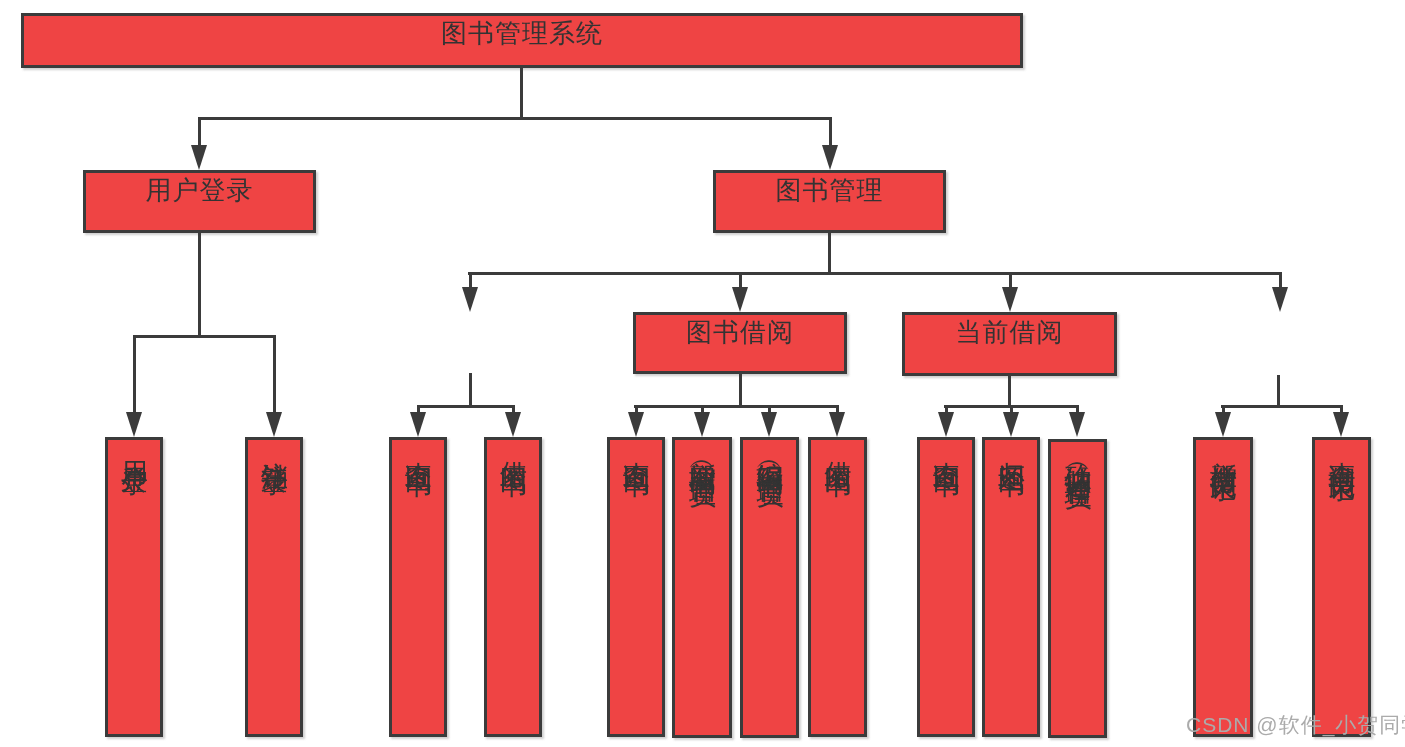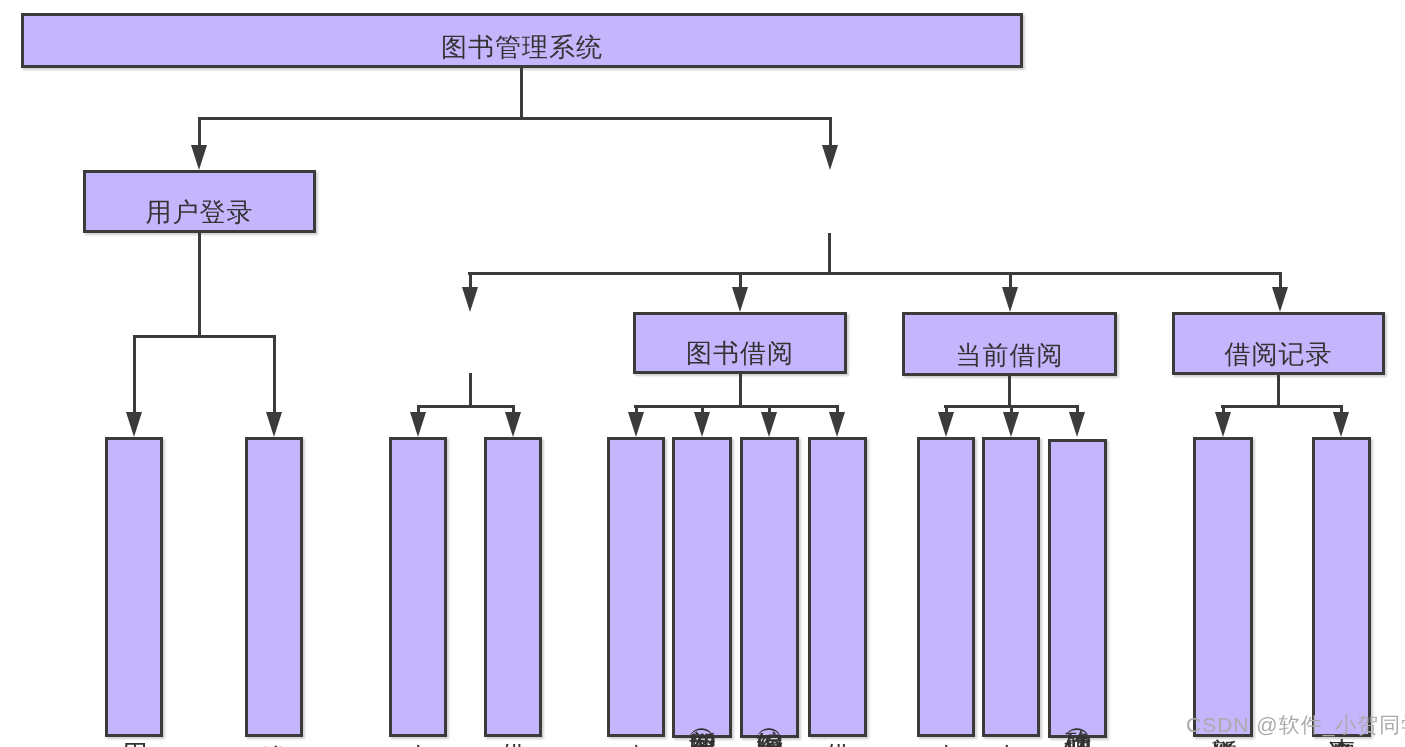--- a/index.html
+++ b/index.html
@@ -2,21 +2,21 @@
 <html style="--line: #3b3b3b; --text: #333333; --watermark: #ababab; --background: #ffffff;"><head>
 <meta charset="utf-8">
 <style>
   html,body{margin:0;padding:0;background:#fff;}
   #diagram{
     position:relative;width:1405px;height:747px;background:var(--background,#fff);
     font-family:"Liberation Sans","DejaVu Sans",sans-serif;overflow:hidden;
   }
   .box{
     position:absolute;box-sizing:border-box;border:3px solid var(--line,#3b3b3b);
-    background:#c4b5fd;display:flex;align-items:flex-end;justify-content:center;
+    background:#ef4444;display:flex;align-items:flex-start;justify-content:center;
     color:var(--text,#333);box-shadow:2px 2px 2px rgba(150,150,150,.45);
   }
   .hbox .lbl{font-size:26px;letter-spacing:1px;white-space:nowrap;}
   .vbox .vlbl{
     writing-mode:vertical-rl;text-orientation:mixed;
     font-size:27px;line-height:1;letter-spacing:3px;white-space:nowrap;
   }
   .vline{position:absolute;width:3px;background:var(--line,#3b3b3b);}
   .hline{position:absolute;height:3px;background:var(--line,#3b3b3b);}
   .ahead{
@@ -41,20 +41,23 @@
   <div class="vline" style="left:520px;top:68px;height:50px"></div>
   <div class="hline" style="left:198px;top:117px;width:634px"></div>
   <div class="vline" style="left:198px;top:117px;height:29px"></div>
   <div class="ahead" style="left:191px;top:145px"></div>
   <div class="vline" style="left:829px;top:117px;height:29px"></div>
   <div class="ahead" style="left:822px;top:145px"></div>
 
   <div class="box hbox" style="left:83px;top:170px;width:233px;height:63px">
     <span class="lbl">用户登录</span>
   </div>
+  <div class="box hbox" style="left:713px;top:170px;width:233px;height:63px">
+    <span class="lbl">图书管理</span>
+  </div>
 
   <div class="vline" style="left:198px;top:233px;height:103px"></div>
   <div class="hline" style="left:133px;top:335px;width:143px"></div>
   <div class="vline" style="left:133px;top:335px;height:78px"></div>
   <div class="ahead" style="left:126px;top:412px"></div>
   <div class="vline" style="left:273px;top:335px;height:78px"></div>
   <div class="ahead" style="left:266px;top:412px"></div>
 
   <div class="vline" style="left:828px;top:233px;height:42px"></div>
   <div class="hline" style="left:468px;top:272px;width:814px"></div>
@@ -65,23 +68,20 @@
   <div class="vline" style="left:1009px;top:272px;height:17px"></div>
   <div class="ahead" style="left:1002px;top:287px"></div>
   <div class="vline" style="left:1279px;top:272px;height:17px"></div>
   <div class="ahead" style="left:1272px;top:287px"></div>
 
   <div class="box hbox" style="left:902px;top:312px;width:215px;height:64px">
     <span class="lbl">当前借阅</span>
   </div>
   <div class="box hbox" style="left:633px;top:312px;width:214px;height:62px">
     <span class="lbl">图书借阅</span>
-  </div>
-  <div class="box hbox" style="left:1172px;top:312px;width:213px;height:63px">
-    <span class="lbl">借阅记录</span>
   </div>
 
   <div class="vline" style="left:469px;top:373px;height:34px"></div>
   <div class="hline" style="left:417px;top:405px;width:98px"></div>
   <div class="vline" style="left:417px;top:405px;height:9px"></div>
   <div class="ahead" style="left:410px;top:412px"></div>
   <div class="vline" style="left:512px;top:405px;height:9px"></div>
   <div class="ahead" style="left:505px;top:412px"></div>
 
   <div class="vline" style="left:739px;top:373px;height:34px"></div>

